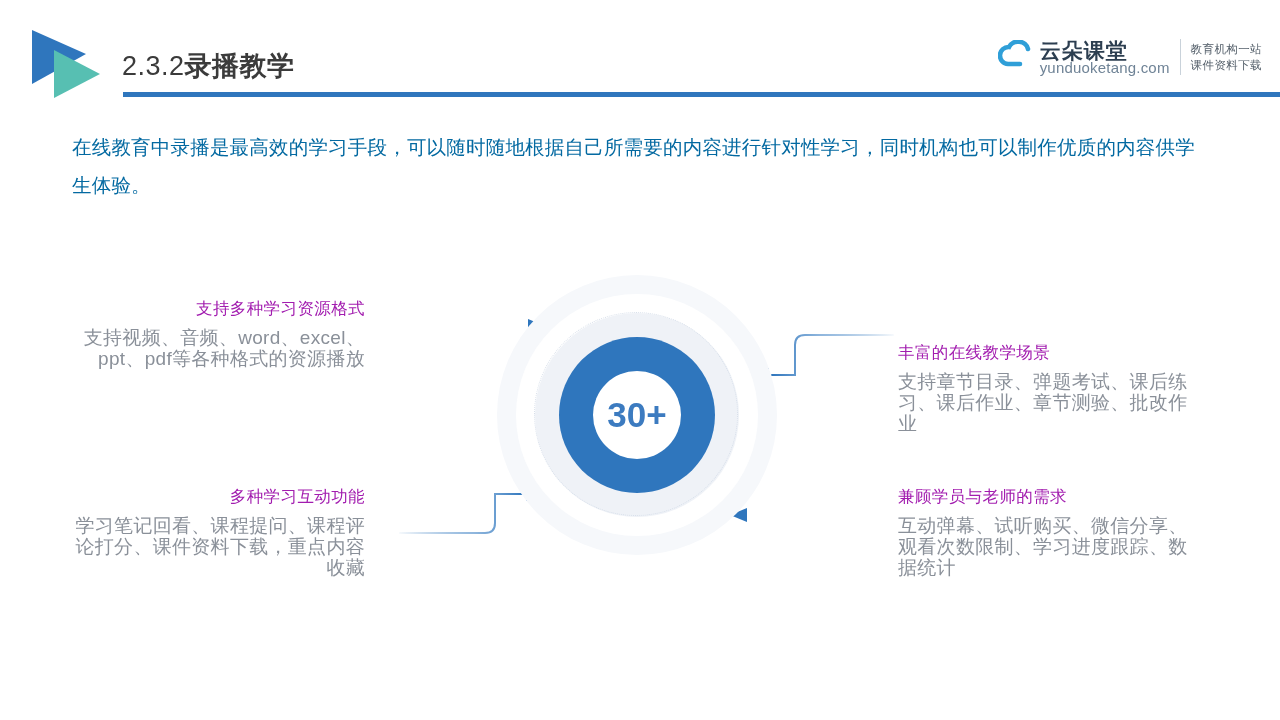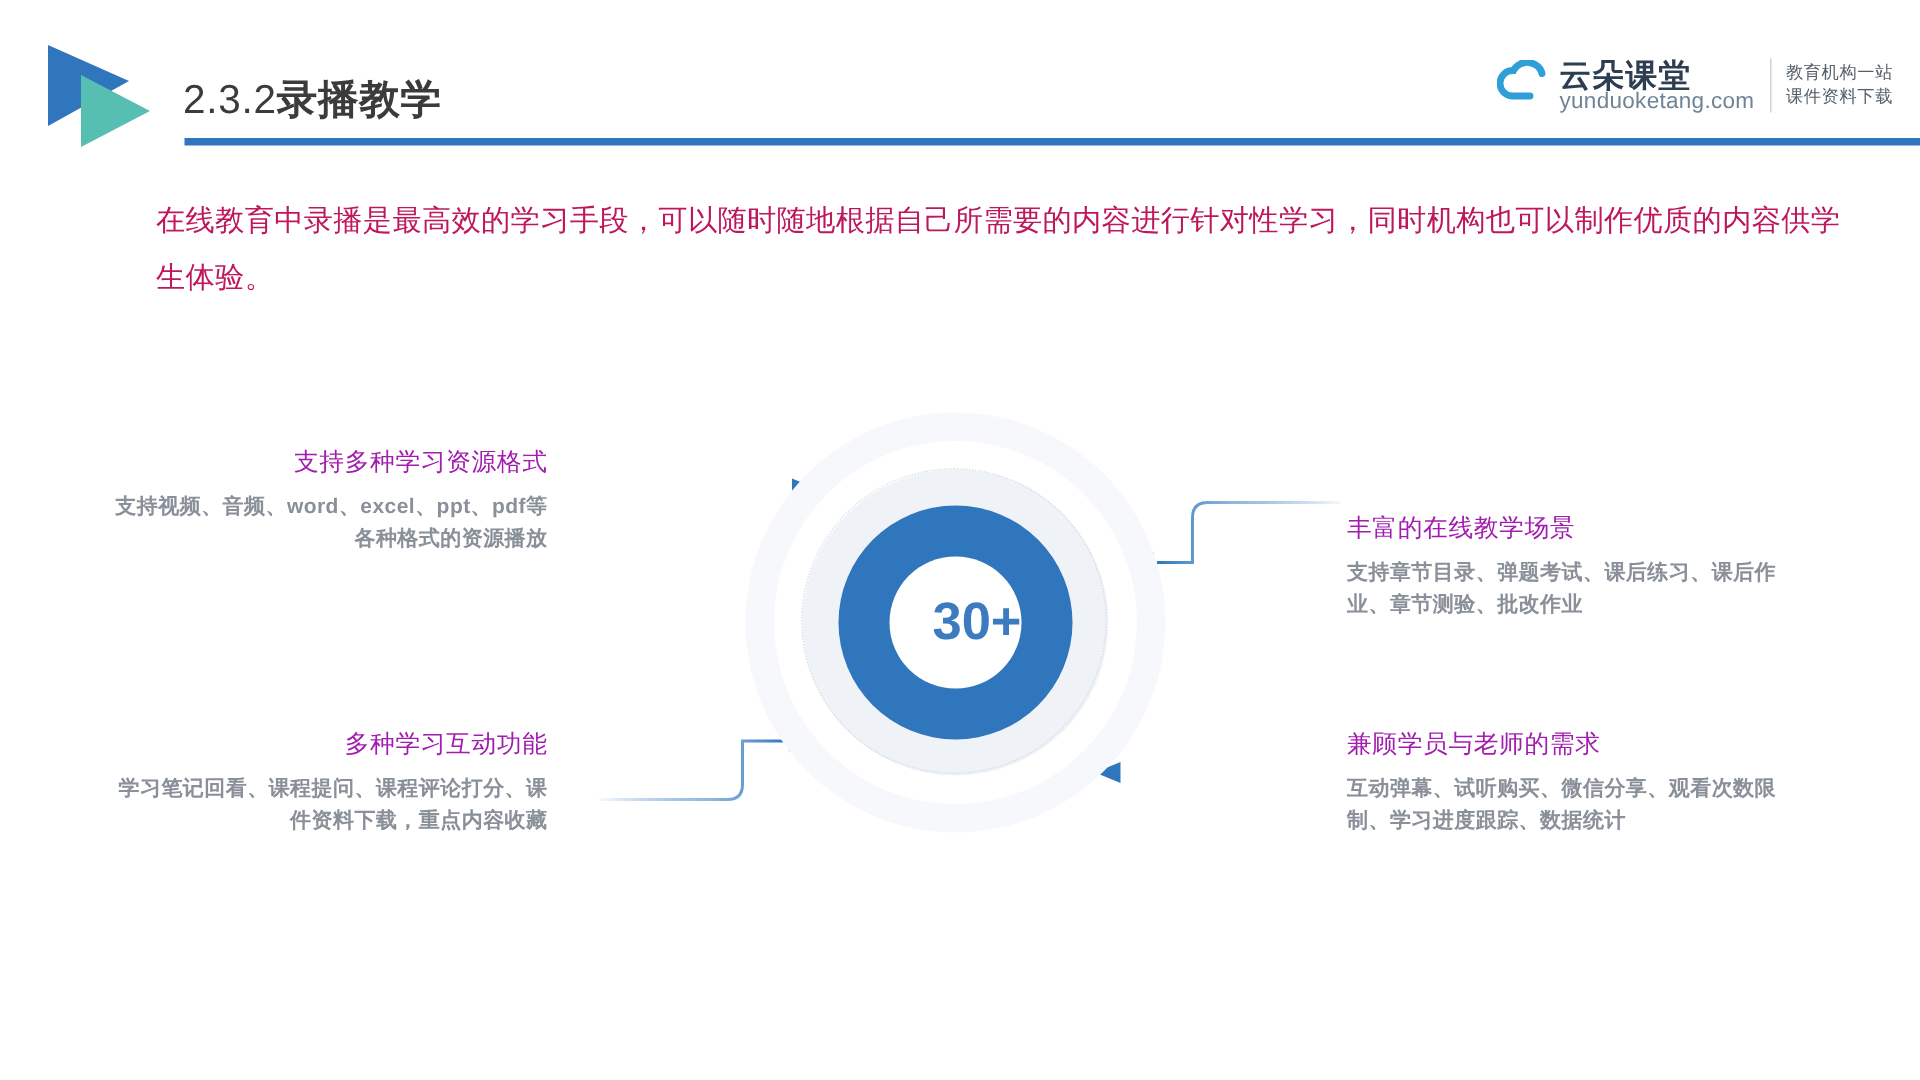--- a/index.html
+++ b/index.html
@@ -99,25 +99,25 @@
   #brand-tag {
     font-size: 11.5px;
     color: #55606b;
     line-height: 16px;
     letter-spacing: 0.4px;
   }
 
   
   #intro {
     position: absolute;
-    left: 104px;
+    left: 72px;
     top: 128px;
     width: 1130px;
     font-size: 19.5px;
-    color: #be185d;
+    color: #0369a1;
     line-height: 38px;
     letter-spacing: 0.2px;
   }
 
   
   #hub {
     position: absolute;
     left: 497px;
     top: 275px;
     width: 280px;
@@ -151,21 +151,21 @@
     left: 62px; top: 62px;
     width: 156px; height: 156px;
     background: #2f76bd;
   }
   #ring-core {
     left: 96px; top: 96px;
     width: 88px; height: 88px;
     background: #ffffff;
     display: flex;
     align-items: center;
-    justify-content: flex-end;
+    justify-content: center;
   }
   #hub-value {
     font-size: 35px;
     font-weight: bold;
     color: #3c7bc0;
     letter-spacing: 0px;
   }
 
   
   #connectors {
@@ -181,25 +181,24 @@
     width: 300px;
   }
   .callout .c-title {
     font-size: 16.5px;
     color: #a21caf;
     line-height: 24px;
     letter-spacing: 0.4px;
     margin-bottom: 7px;
   }
   .callout .c-body {
-    font-size: 14px;
+    font-size: 19px;
     color: #8a9099;
     line-height: 21px;
     letter-spacing: 0.3px;
-    font-weight: bold;
   }
   .callout.left {
     text-align: right;
   }
   .callout.right {
     text-align: left;
   }
 
   #callout-formats { left: 65px;  top: 296px; }
   #callout-interaction { left: 65px;  top: 484px; }

